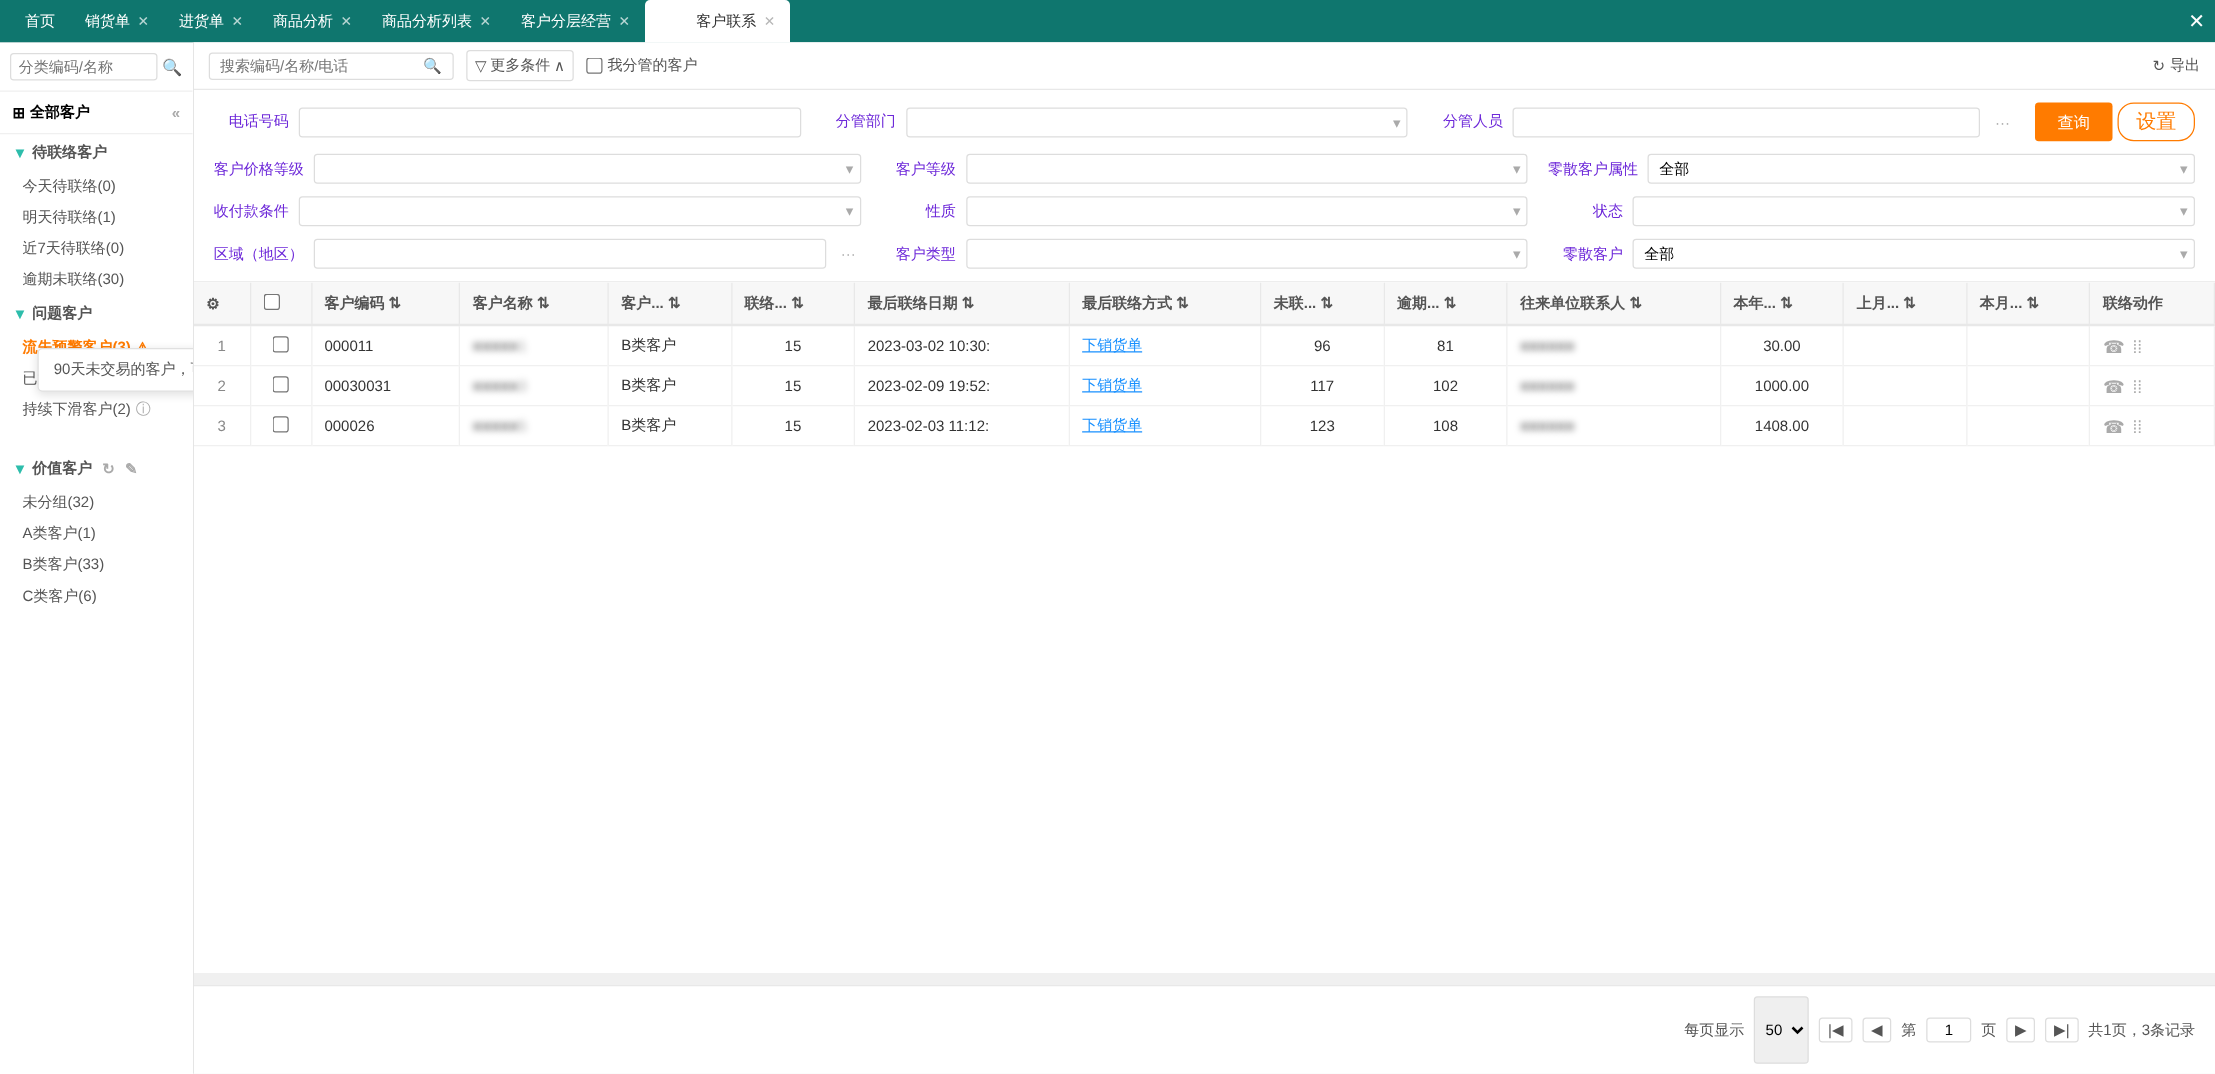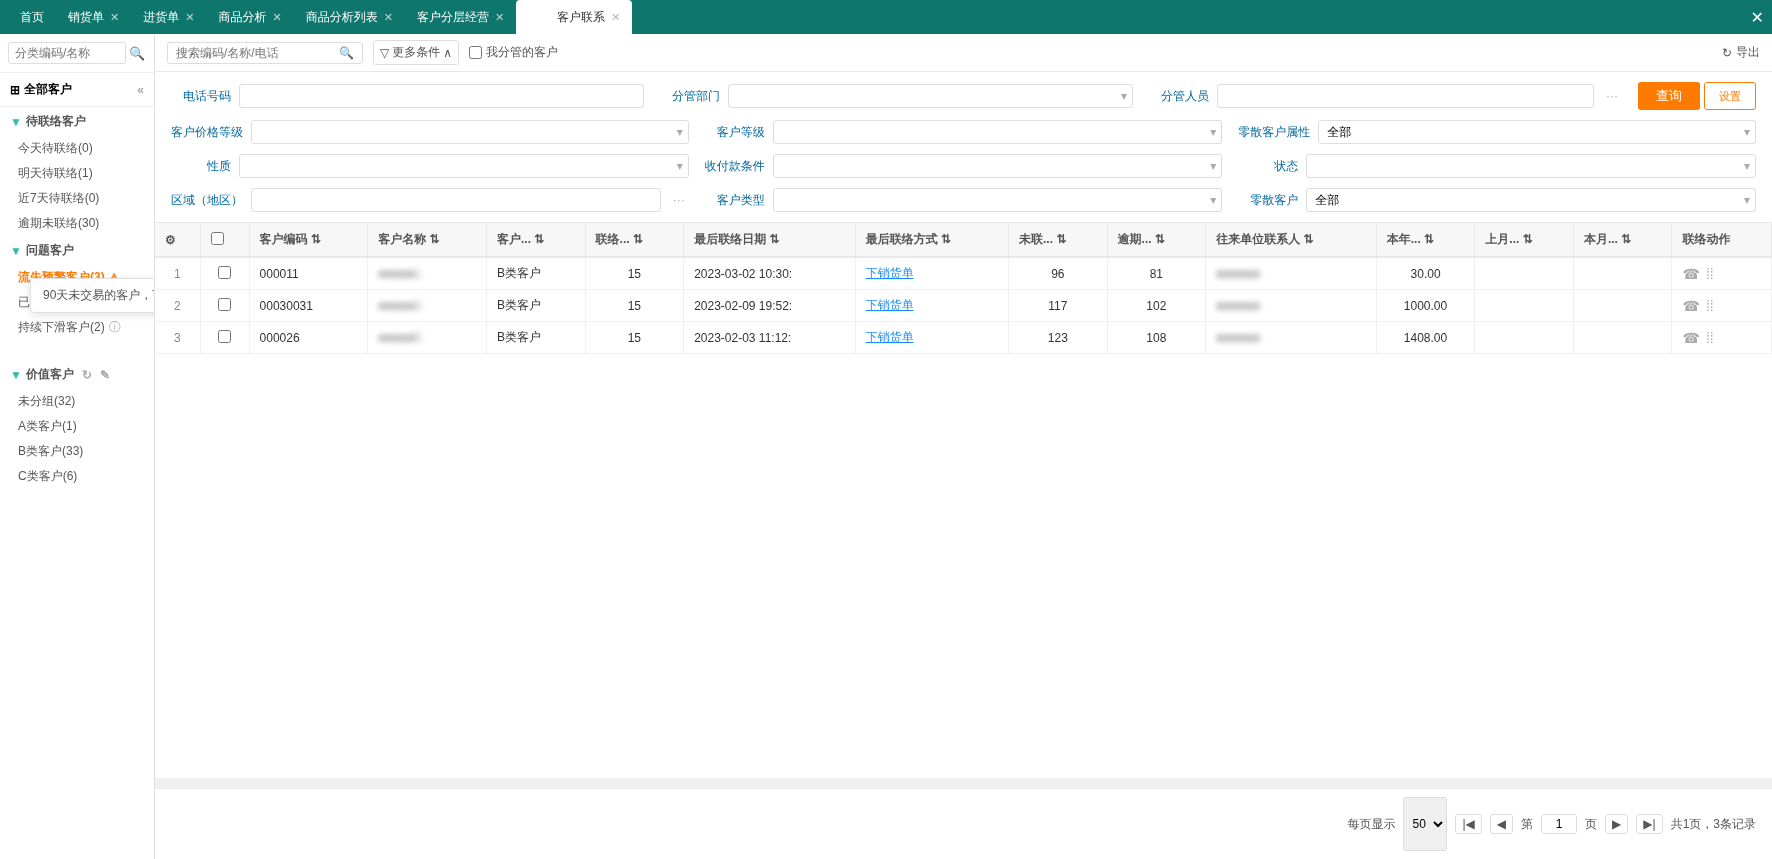--- a/index.html
+++ b/index.html
@@ -178,21 +178,21 @@
       gap: 16px;
     }
     .adv-filter-row:last-child { margin-bottom: 0; }
     .adv-field {
       display: flex;
       align-items: center;
       flex: 1;
       gap: 8px;
     }
     .adv-field label {
-      color: #0369a1;
+      color: #6d28d9;
       white-space: nowrap;
       min-width: 60px;
       text-align: right;
     }
     .adv-field input, .adv-field select {
       flex: 1;
       border: 1px solid #ddd;
       border-radius: 3px;
       padding: 4px 8px;
       font-size: 12px;
@@ -228,24 +228,24 @@
       border: none;
       border-radius: 3px;
       padding: 5px 18px;
       cursor: pointer;
       font-size: 13px;
     }
     .settings-btn {
       background: #fff;
       color: #ff7b00;
       border: 1px solid #ff7b00;
-      border-radius: 3px;
+      border-radius: 13px;
       padding: 4px 14px;
       cursor: pointer;
-      font-size: 11px;
+      font-size: 16px;
     }
 
     
     .table-wrap {
       flex: 1;
       overflow: auto;
       background: #fff;
     }
     table {
       width: 100%;
@@ -520,27 +520,27 @@
           <div class="select-wrap">
             <select>
               <option>全部</option>
             </select>
           </div>
         </div>
       </div>
 
       <div class="adv-filter-row">
         <div class="adv-field">
+          <label>收付款条件</label>
+          <div class="select-wrap">
+            <select><option></option></select>
+          </div>
+        </div>
+        <div class="adv-field">
           <label>性质</label>
-          <div class="select-wrap">
-            <select><option></option></select>
-          </div>
-        </div>
-        <div class="adv-field">
-          <label>收付款条件</label>
           <div class="select-wrap">
             <select><option></option></select>
           </div>
         </div>
         <div class="adv-field">
           <label>状态</label>
           <div class="select-wrap">
             <select><option></option></select>
           </div>
         </div>

